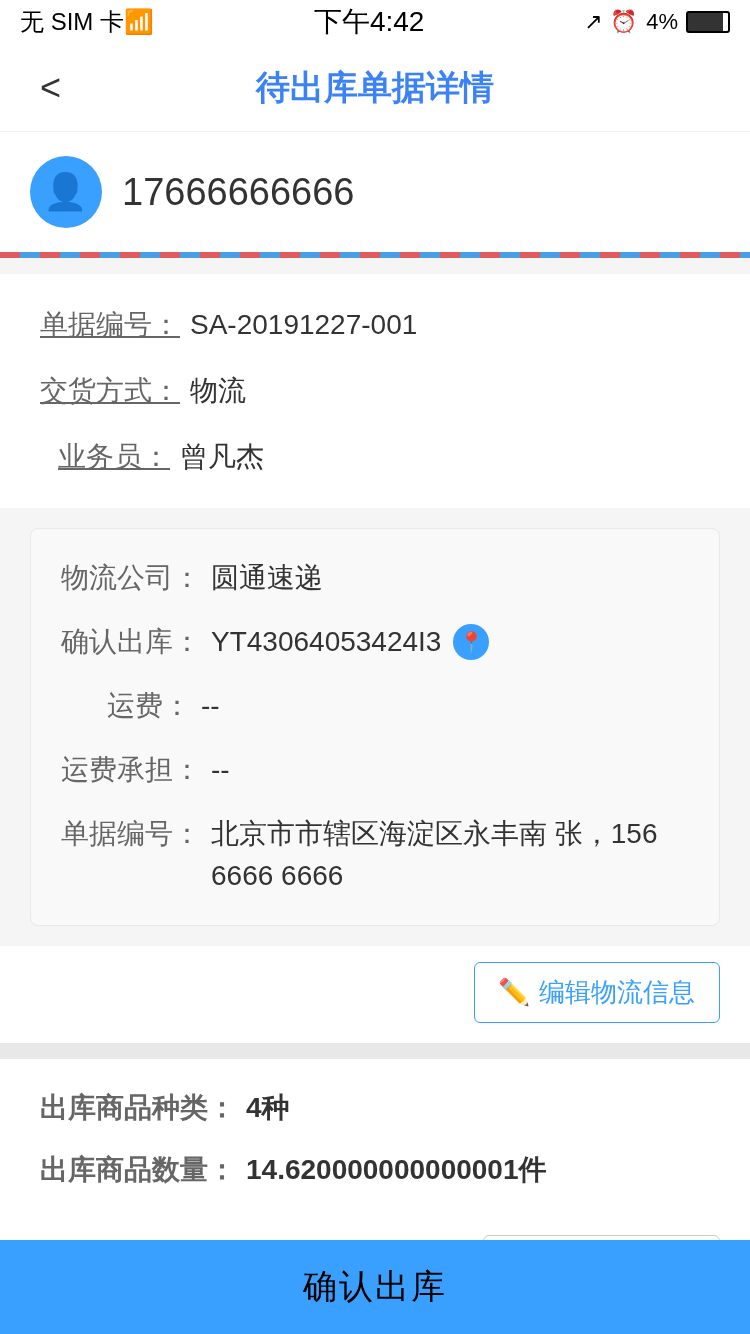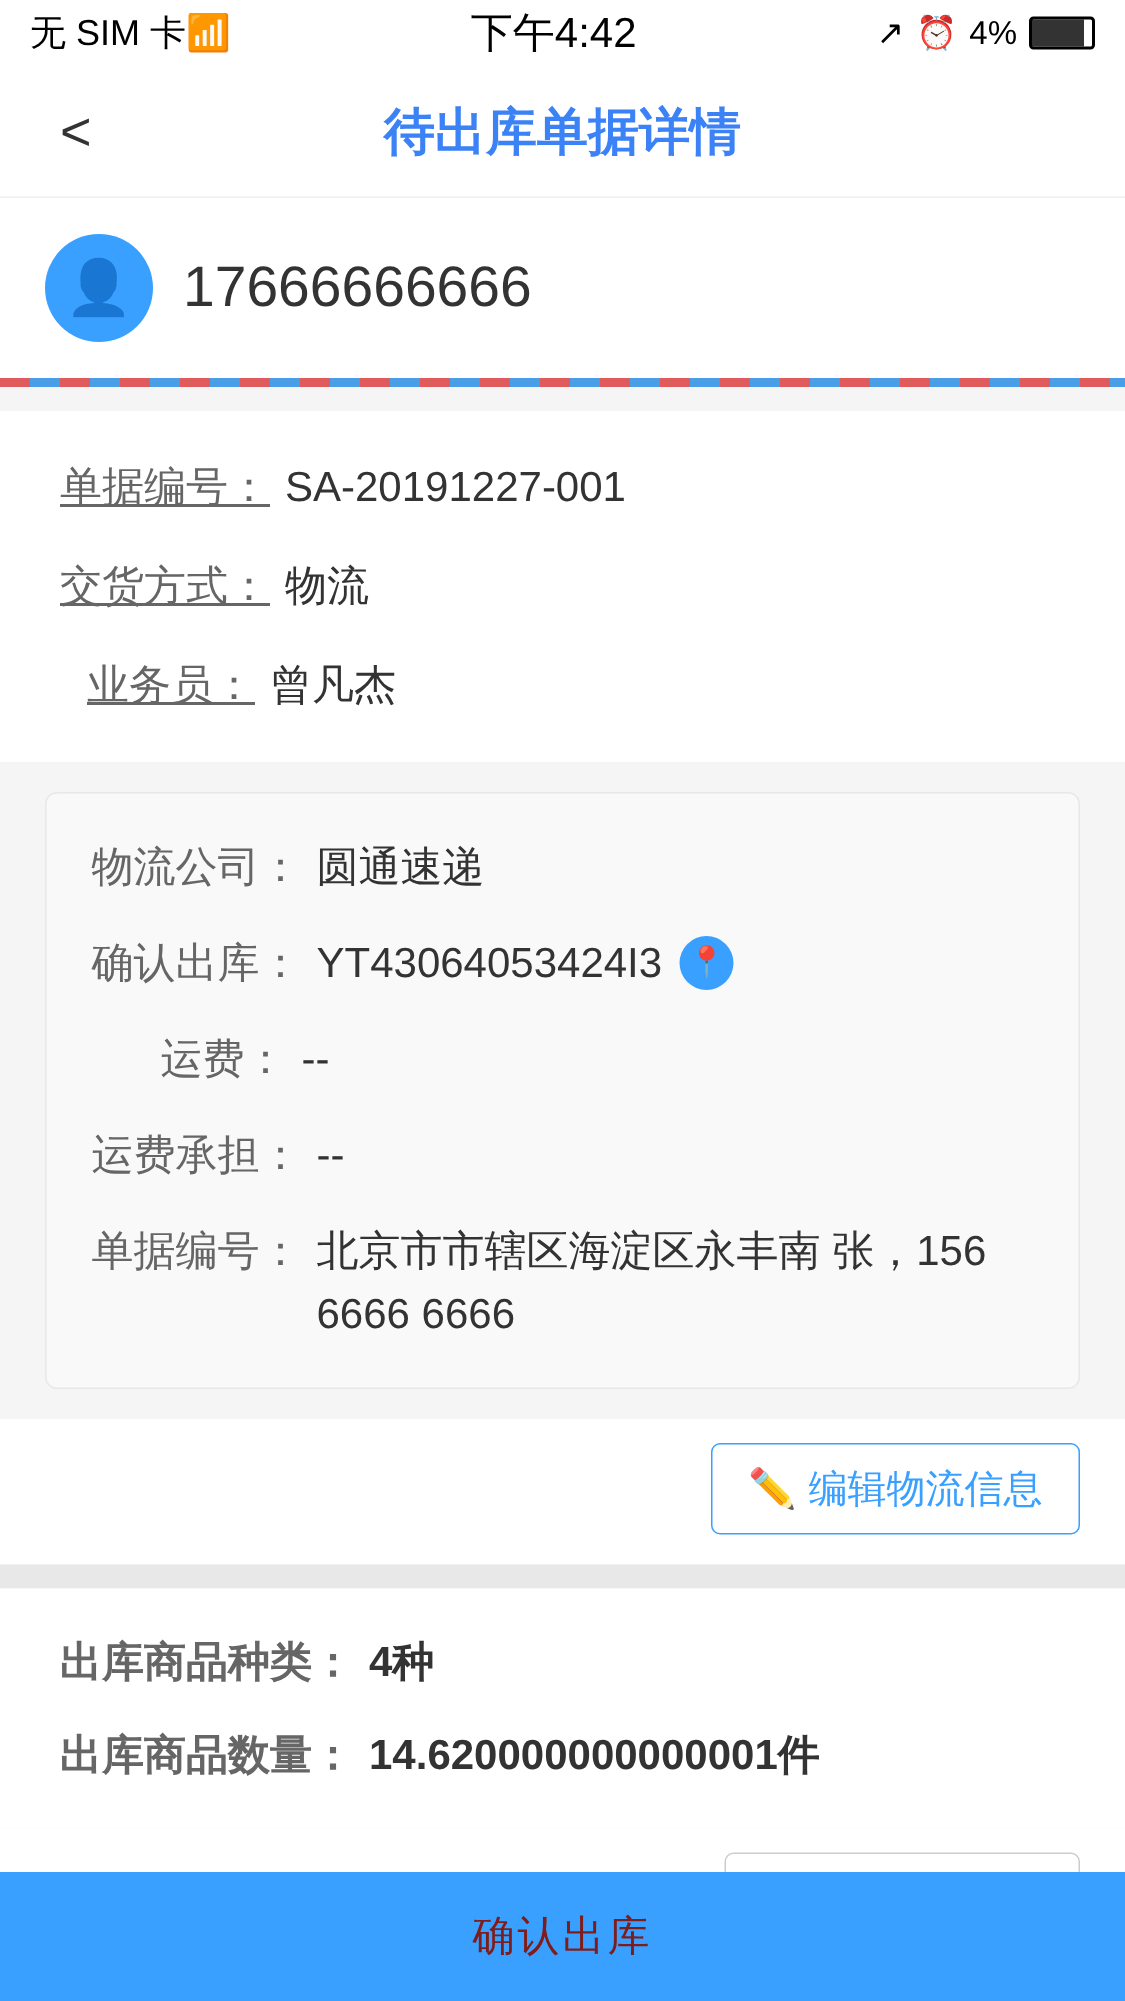--- a/index.html
+++ b/index.html
@@ -245,22 +245,22 @@
     .confirm-btn-container {
       position: fixed;
       bottom: 0;
       left: 0;
       width: 750px;
       background: #3aa0ff;
       padding: 24px 0;
       text-align: center;
     }
     .confirm-btn {
-      color: #7f1d1d;
-      font-size: 28px;
+      color: #000000;
+      font-size: 34px;
       font-weight: 500;
       background: transparent;
       border: none;
       cursor: pointer;
       letter-spacing: 2px;
     }
 
     .page-wrapper {
       padding-bottom: 100px;
     }

